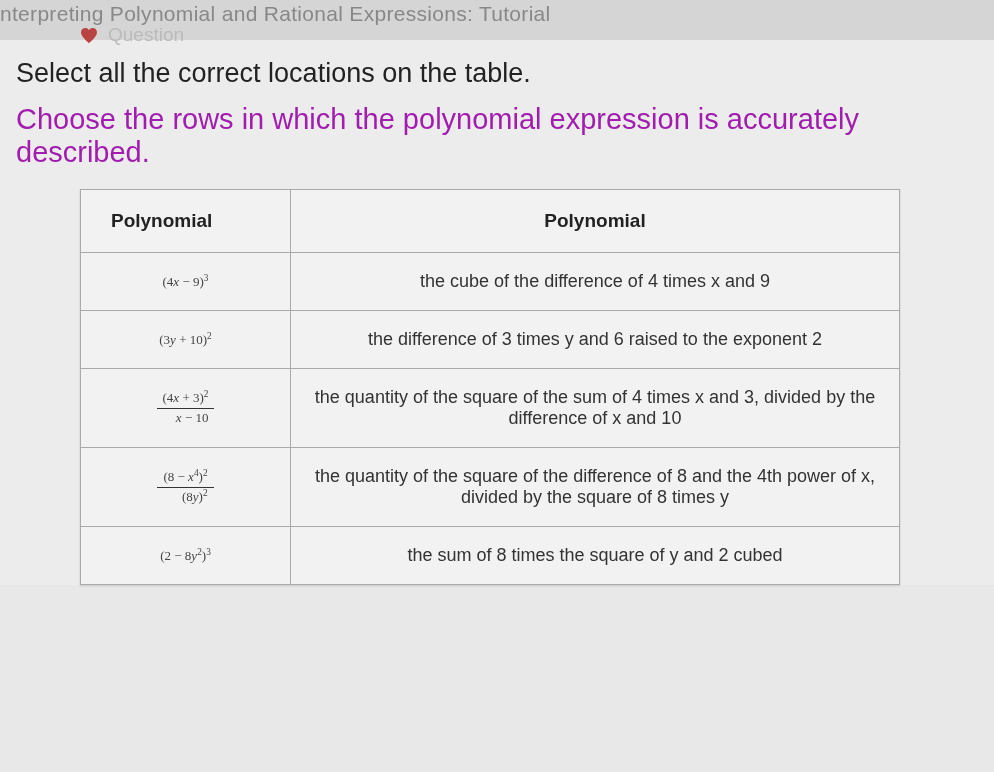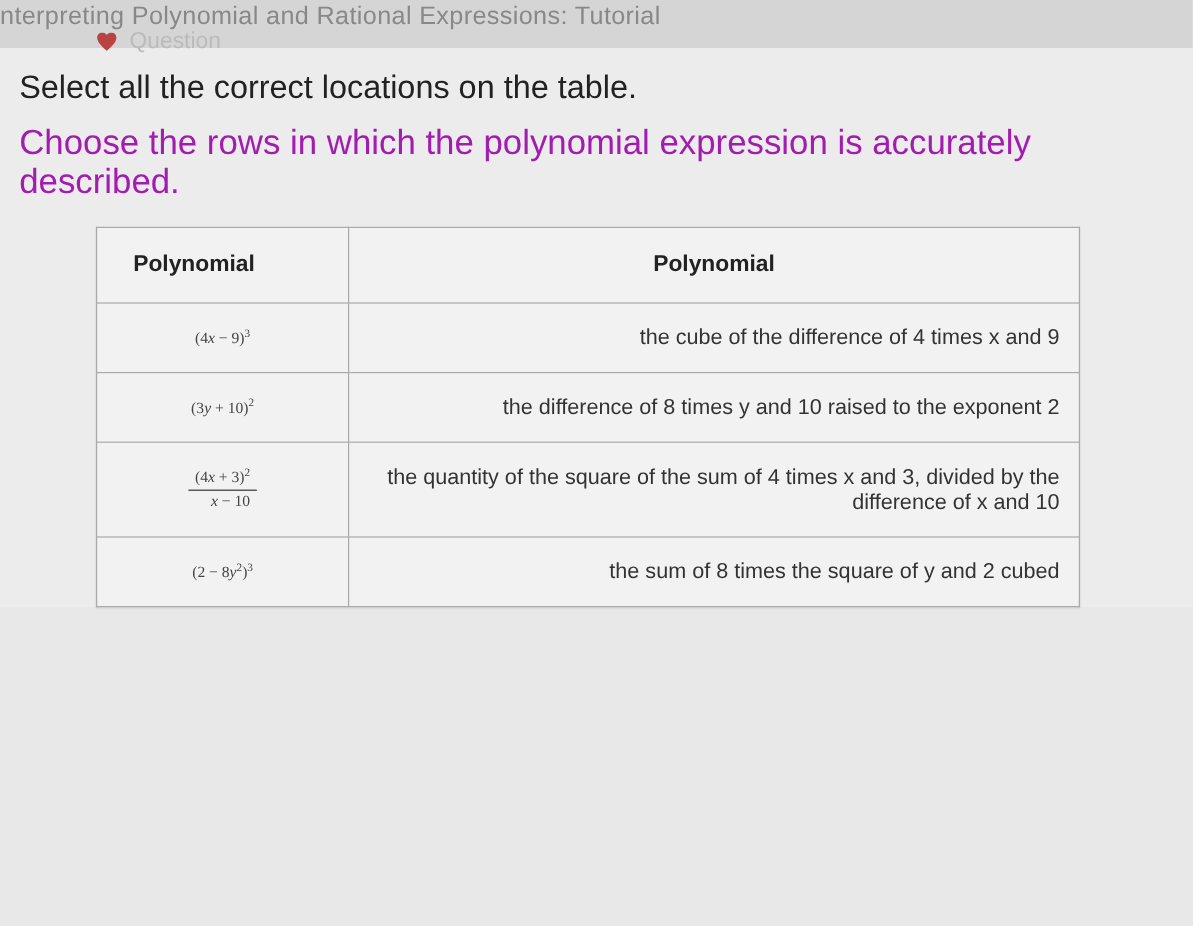--- a/index.html
+++ b/index.html
@@ -68,21 +68,21 @@
     }
     table {
       border-collapse: collapse;
       width: 820px;
       background: #f2f2f2;
       box-shadow: 0 1px 2px rgba(0,0,0,0.15);
     }
     th, td {
       border: 1px solid #aaa;
       padding: 18px 16px;
-      text-align: right;
+      text-align: center;
       vertical-align: middle;
     }
     th {
       font-weight: 700;
       font-size: 19px;
       color: #222;
       padding: 20px 16px;
     }
     th:first-child {
       width: 210px;
@@ -156,25 +156,29 @@
           <th>Polynomial</th>
         </tr>
       </thead>
       <tbody>
         <tr class="data-row">
           <td>(4<span class="math-var">x</span> − 9)<sup>3</sup></td>
           <td>the cube of the difference of 4 times x and 9</td>
         </tr>
         <tr class="data-row">
           <td>(3<span class="math-var">y</span> + 10)<sup>2</sup></td>
-          <td>the difference of 8 times y and 10 raised to the exponent 2</td>
+          <td>the difference of 3 times y and 6 raised to the exponent 2</td>
         </tr>
         <tr class="data-row">
           <td><span class="fraction"><span class="numerator">(4<span class="math-var">x</span> + 3)<sup>2</sup></span><span class="denominator"><span class="math-var">x</span> − 10</span></span></td>
           <td>the quantity of the square of the sum of 4 times x and 3, divided by the difference of x and 10</td>
+        </tr>
+        <tr class="data-row">
+          <td><span class="fraction"><span class="numerator">(8 − <span class="math-var">x</span><sup>4</sup>)<sup>2</sup></span><span class="denominator">(8<span class="math-var">y</span>)<sup>2</sup></span></span></td>
+          <td>the quantity of the square of the difference of 8 and the 4th power of x, divided by the square of 8 times y</td>
         </tr>
         <tr class="data-row">
           <td>(2 − 8<span class="math-var">y</span><sup>2</sup>)<sup>3</sup></td>
           <td>the sum of 8 times the square of y and 2 cubed</td>
         </tr>
       </tbody>
     </table>
   </div>
 </div>
 

